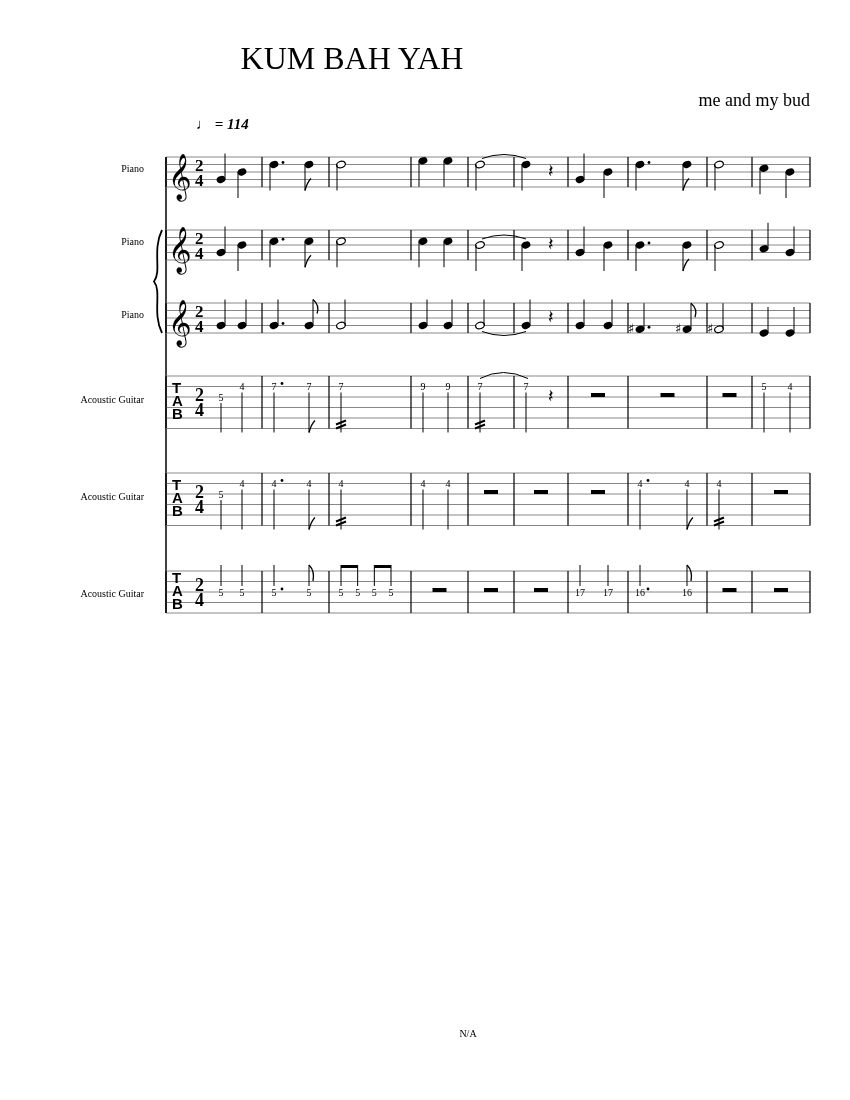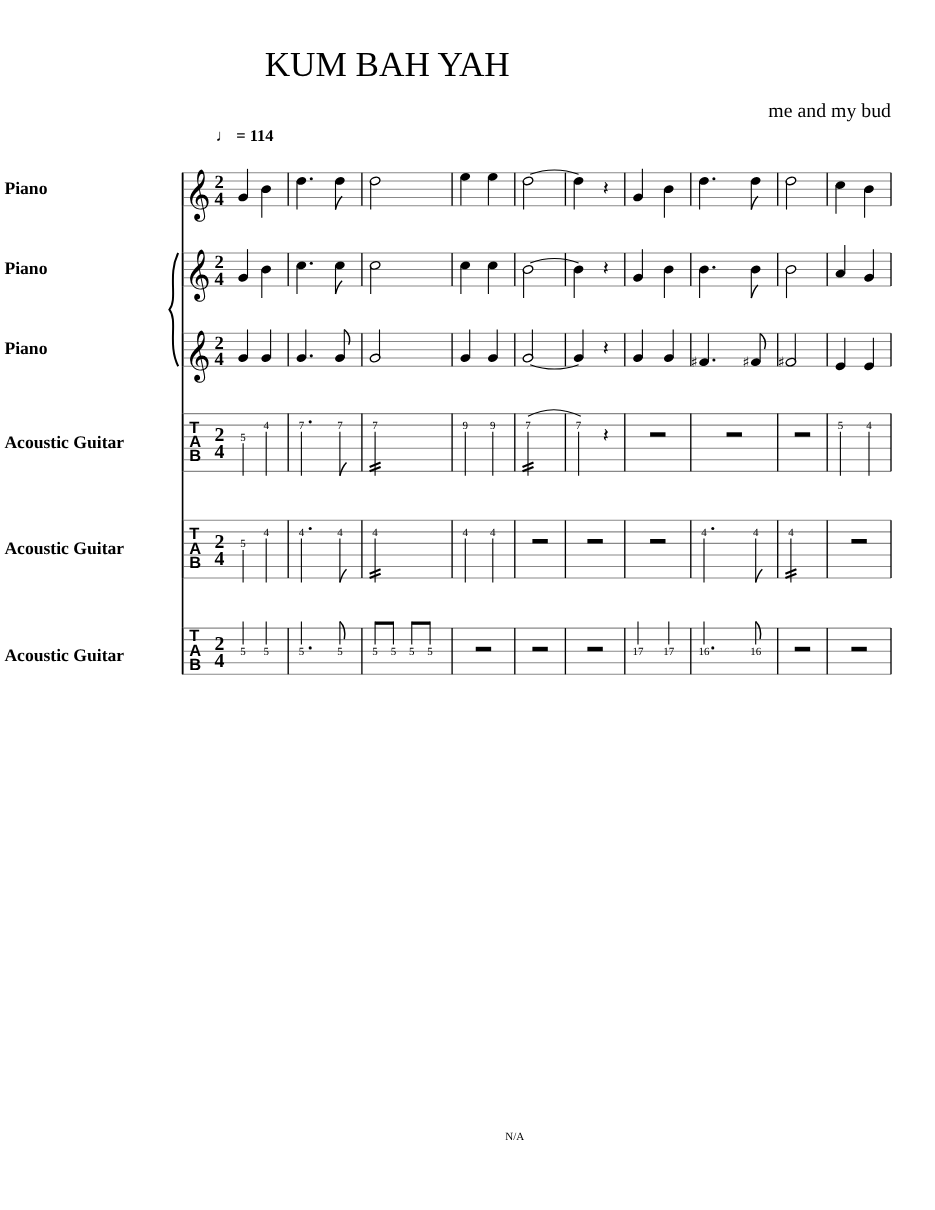--- a/index.html
+++ b/index.html
@@ -1,21 +1,21 @@
 <!DOCTYPE html>
 <html><head>
 <meta charset="utf-8">
 <style>
   html, body { margin: 0; padding: 0; background: #ffffff; }
   body { width: 850px; height: 1100px; position: relative; overflow: hidden; font-family: "Liberation Serif", "DejaVu Serif", serif; color: #000; }
   .title { position: absolute; left: 0; width: 704px; top: 40px; text-align: center; font-size: 32px; }
   .composer { position: absolute; right: 40px; top: 90px; font-size: 18px; }
-  .tempo { position: absolute; left: 196px; top: 116px; font-size: 15px; font-weight: bold; }
+  .tempo { position: absolute; left: 196px; top: 116px; font-size: 15px; font-weight: bold; font-style: italic; }
   .footer { position: absolute; left: 0; width: 850px; top: 1028px; text-align: center; font-size: 10px; margin-left: 43px; }
-  .inst-label { position: absolute; font-size: 16px; width: 140px; font-weight: bold; }
+  .inst-label { position: absolute; font-size: 10px; text-align: right; width: 140px; }
   svg#score { position: absolute; left: 0; top: 0; }
   .staffline { stroke: #888; stroke-width: 1; }
   .barline { stroke: #000; stroke-width: 1.2; }
   .fret { font-family: "Liberation Serif", serif; font-size: 10px; }
   .tabclef { font-family: "Liberation Sans", sans-serif; font-weight: bold; }
   .timesig { font-family: "Liberation Serif", serif; font-weight: bold; }
 </style>
 </head>
 <body>
 

